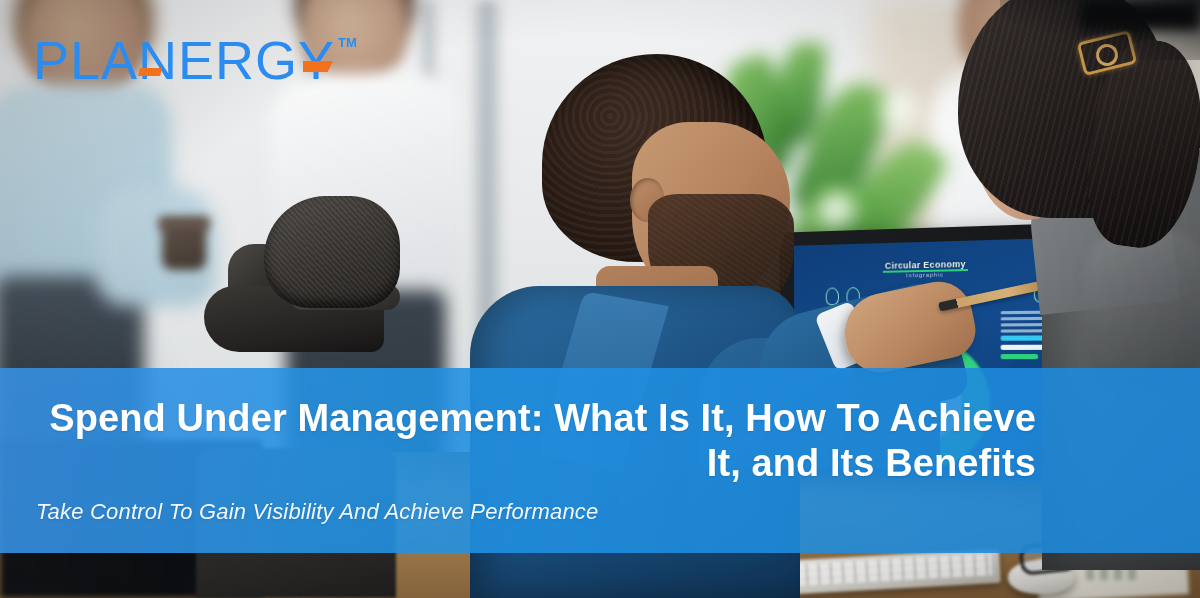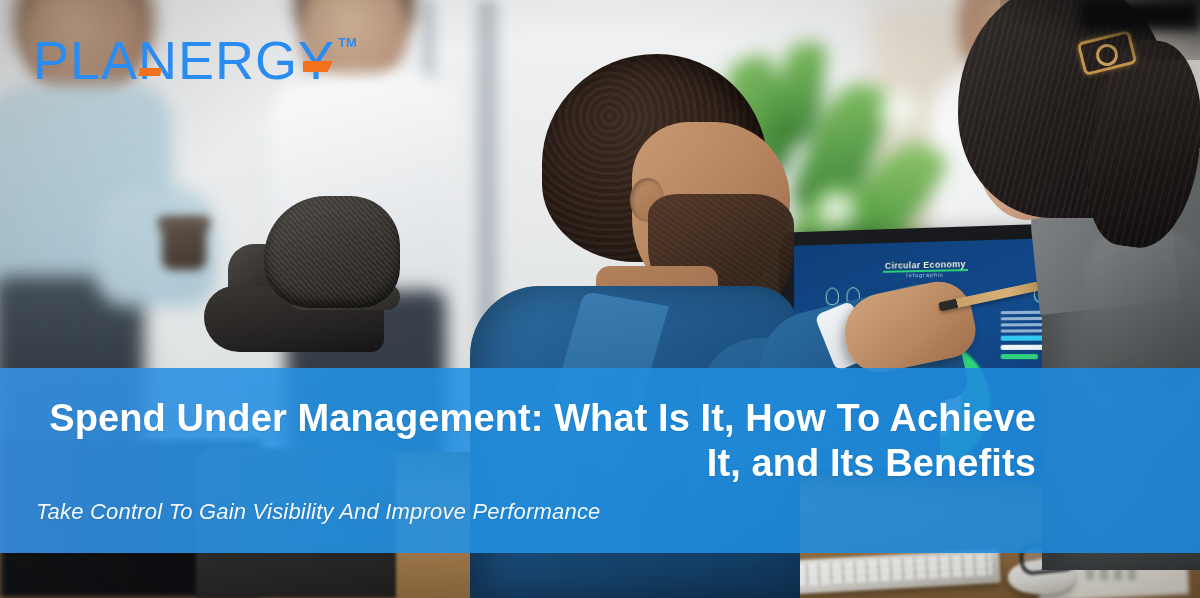--- a/index.html
+++ b/index.html
@@ -695,17 +695,17 @@
   <div class="logo">
     <div class="logo-word">PLANERGY</div>
     <div class="acc-a"></div>
     <div class="acc-g"></div>
     <div class="logo-tm">TM</div>
   </div>
 
   <div class="banner">
     <div class="banner-inner">
       <div class="banner-title">Spend Under Management: What Is It, How To Achieve It, and Its Benefits</div>
-      <div class="banner-sub">Take Control To Gain Visibility And Improve Performance</div>
+      <div class="banner-sub">Take Control To Gain Visibility And Achieve Performance</div>
     </div>
   </div>
 
 </div>
 
 </body></html>

